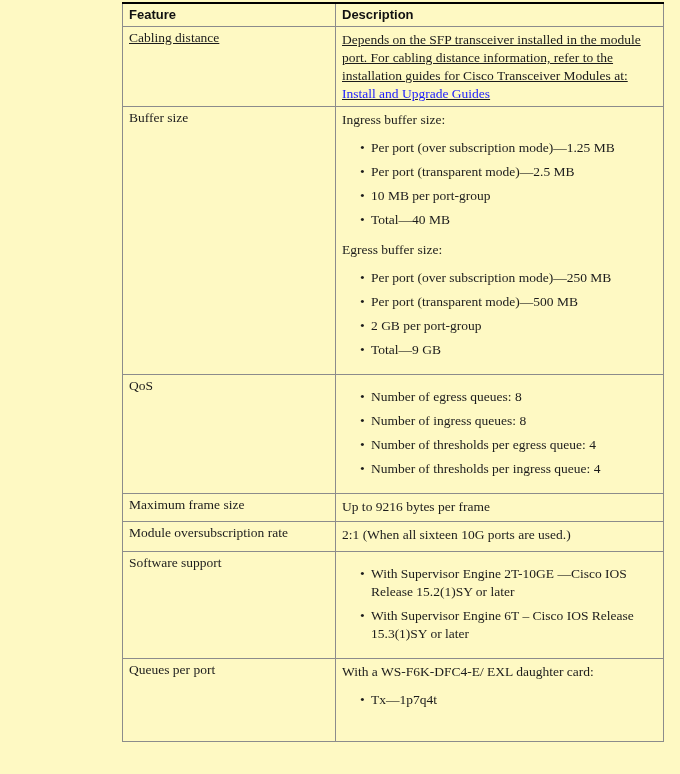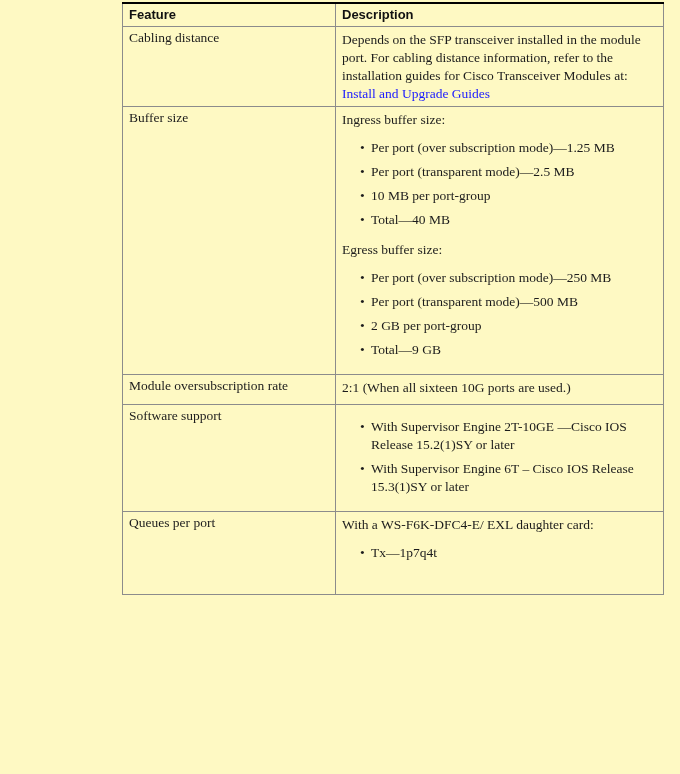--- a/index.html
+++ b/index.html
@@ -37,21 +37,21 @@
   }
   table.spec thead th {
     font-family: "Liberation Sans", "DejaVu Sans", sans-serif;
     font-weight: bold;
     font-size: 13px;
     color: #111111;
     height: 16px;
     padding-top: 3px;
   }
   table.spec thead tr { height: 22px; }
-  tr.r0 { height: 58px; }
+  tr.r0 { height: 58px; text-decoration: underline; }
   tr.r1 { height: 259px; }
   tr.r2 { height: 116px; }
   tr.r3 { height: 28px; }
   tr.r4 { height: 30px; margin-left: 48px; }
   tr.r5 { height: 72px; }
   tr.r6 { height: 101px; padding-left: 48px; }
   tr.r7 { height: 83px; }
   .desc-cell p {
     margin: 1px 0 0 0;
     line-height: 18px;
@@ -116,21 +116,38 @@
           <p>Egress buffer size:</p>
           <ul class="bullets">
             <li>Per port (over subscription mode)—250 MB</li>
             <li>Per port (transparent mode)—500 MB</li>
             <li>2 GB per port-group</li>
             <li>Total—9 GB</li>
           </ul>
         </td>
       </tr>
 
+      <tr class="r2">
+        <td class="feature-cell">QoS</td>
+        <td class="desc-cell">
+          <ul class="bullets">
+            <li>Number of egress queues: 8</li>
+            <li>Number of ingress queues: 8</li>
+            <li>Number of thresholds per egress queue: 4</li>
+            <li>Number of thresholds per ingress queue: 4</li>
+          </ul>
+        </td>
+      </tr>
 
+      <tr class="r3">
+        <td class="feature-cell">Maximum frame size</td>
+        <td class="desc-cell">
+          <p>Up to 9216 bytes per frame</p>
+        </td>
+      </tr>
 
       <tr class="r4">
         <td class="feature-cell">Module oversubscription rate</td>
         <td class="desc-cell">
           <p>2:1 (When all sixteen 10G ports are used.)</p>
         </td>
       </tr>
 
 
       <tr class="r6">

